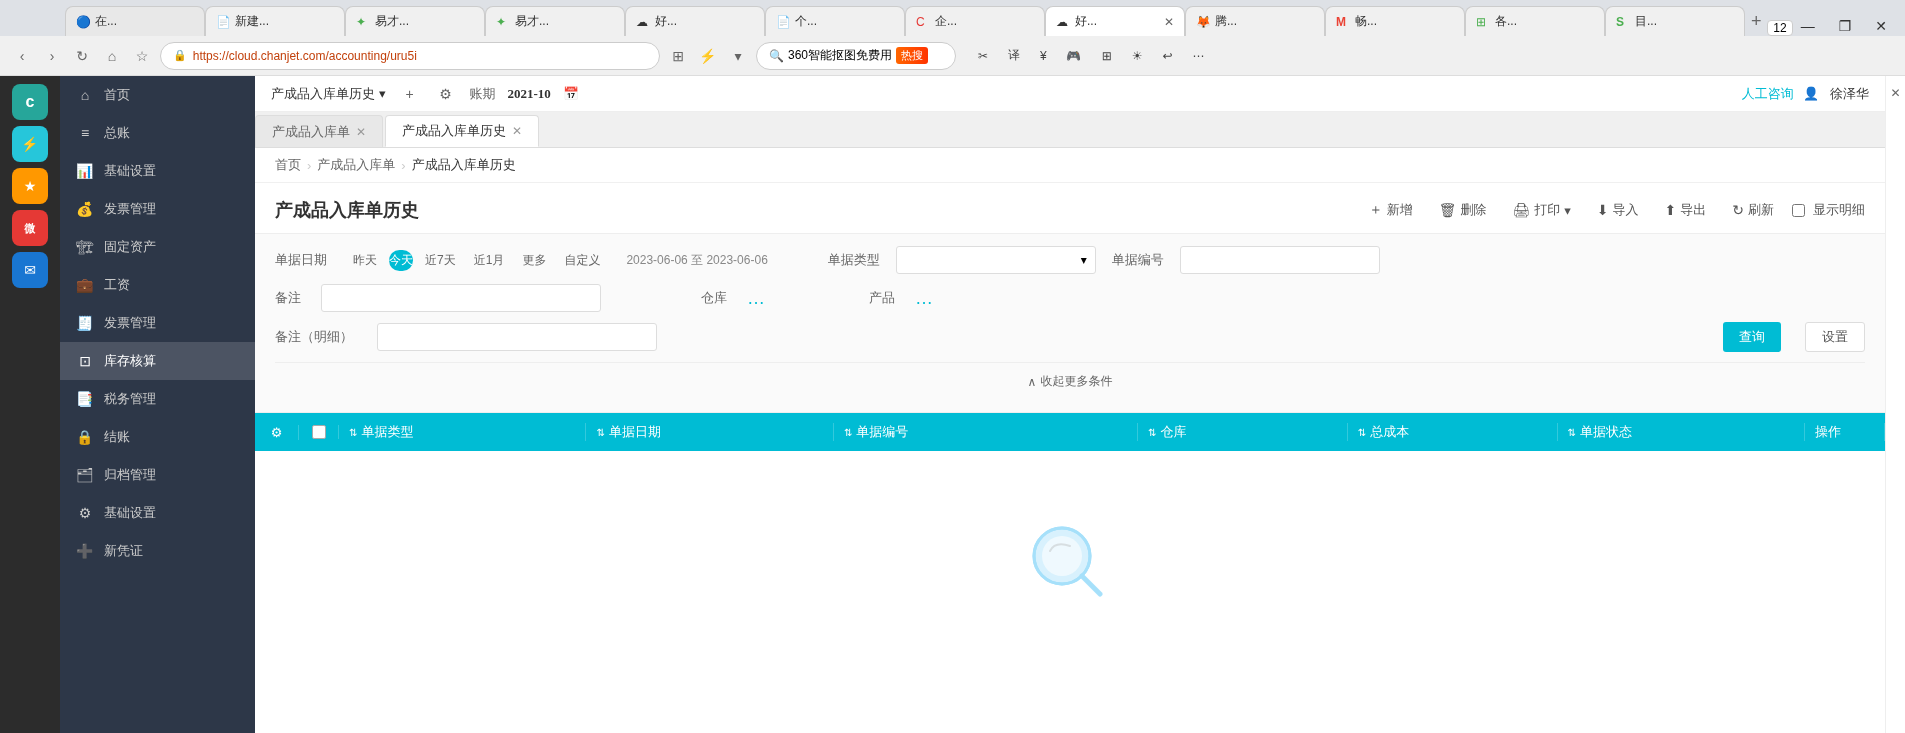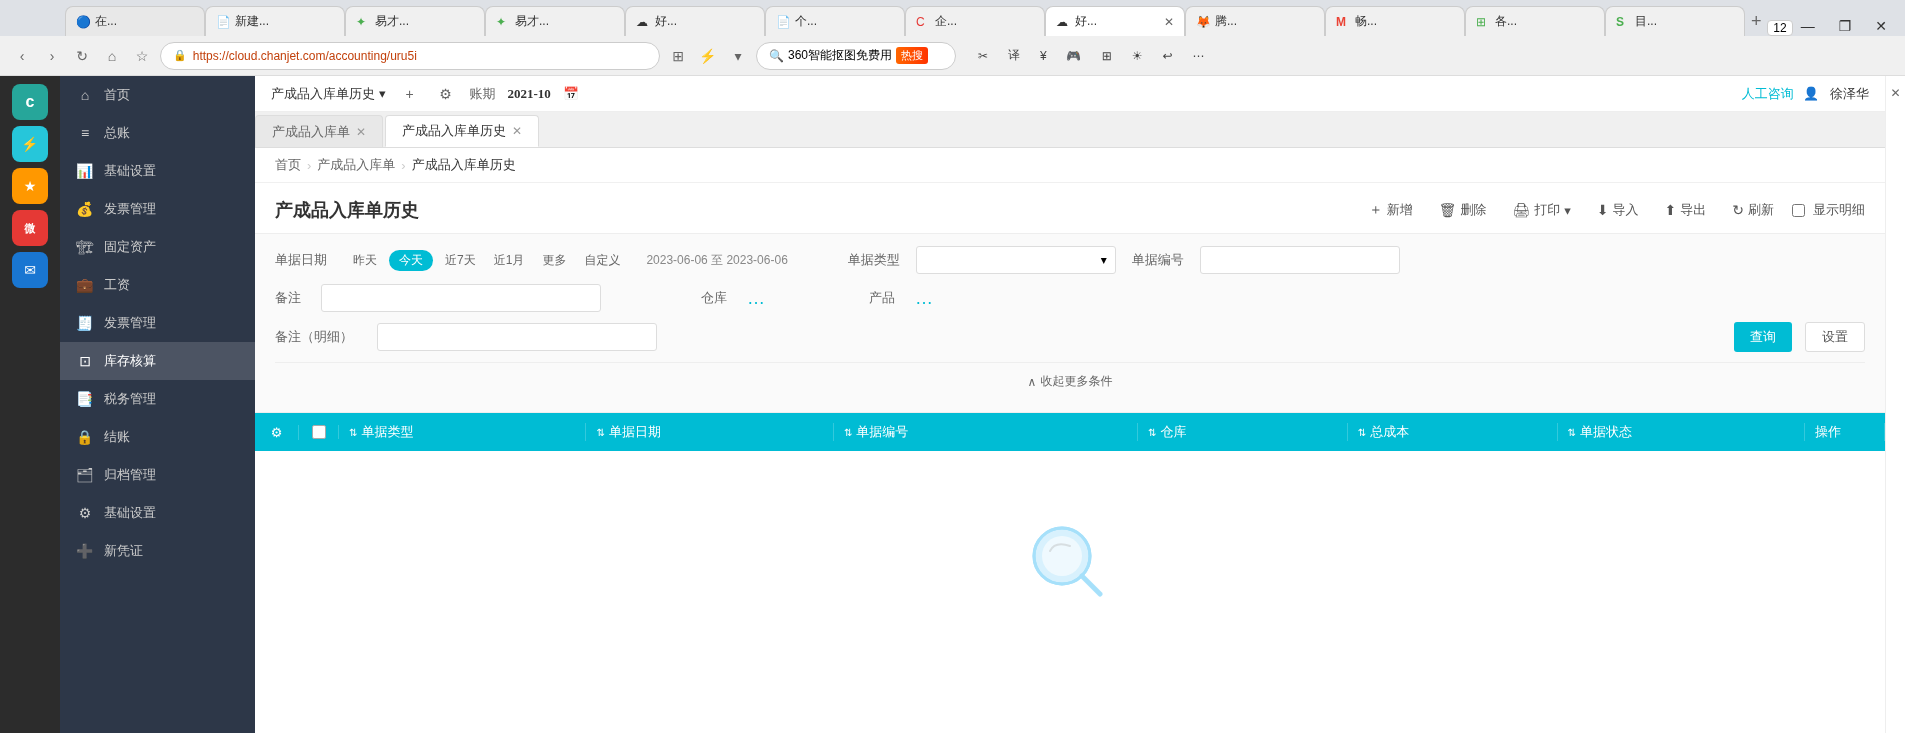--- a/index.html
+++ b/index.html
@@ -64,21 +64,21 @@
     .action-btn { display: flex; align-items: center; gap: 4px; font-size: 13px; color: #555; cursor: pointer; padding: 4px 8px; }
     .action-btn .btn-icon { font-size: 14px; }
     .show-col-btn { display: flex; align-items: center; gap: 4px; font-size: 13px; color: #555; cursor: pointer; }
 
     
     .filter-area { padding: 12px 20px; background: #fafafa; border-bottom: 1px solid #eee; }
     .filter-row { display: flex; align-items: center; gap: 20px; margin-bottom: 10px; }
     .filter-label { font-size: 13px; color: #666; white-space: nowrap; }
     .date-shortcuts { display: flex; align-items: center; gap: 6px; }
     .date-btn { font-size: 12px; color: #666; cursor: pointer; padding: 2px 6px; border-radius: 3px; }
-    .date-btn.active { background: #00bcd4; color: #fff; border-radius: 12px; padding: 2px 10px; }
+    .date-btn.active { background: #00bcd4; color: #fff; border-radius: 12px; padding: 2px 0; }
     .date-range { font-size: 12px; color: #888; }
     .filter-select { min-width: 180px; height: 28px; border: 1px solid #ddd; border-radius: 3px; padding: 0 8px; font-size: 12px; display: flex; align-items: center; justify-content: space-between; cursor: pointer; background: #fff; }
     .filter-input { min-width: 180px; height: 28px; border: 1px solid #ddd; border-radius: 3px; padding: 0 8px; font-size: 12px; background: #fff; }
     .dots-btn { font-size: 18px; color: #00bcd4; cursor: pointer; padding: 0 4px; }
     .collapse-btn { display: flex; align-items: center; gap: 4px; font-size: 12px; color: #666; cursor: pointer; padding: 4px 12px; }
     .collapse-row { display: flex; justify-content: center; padding: 6px 0; border-top: 1px solid #eee; }
 
     
     .table-area { padding: 0; }
     .table-header { height: 38px; background: #00bcd4; display: flex; align-items: center; }
@@ -399,21 +399,21 @@
             </span>
             <span style="margin-left:80px;display:flex;align-items:center;gap:16px">
               <span class="filter-label">产品</span>
               <span class="dots-btn">…</span>
             </span>
           </div>
 
           <div class="filter-row">
             <span class="filter-label">备注（明细）</span>
             <input type="text" class="filter-input" style="width: 280px; margin-left: 4px;">
-            <span style="margin-left:auto;display:flex;gap:13px">
+            <span style="margin-left:auto;display:flex;gap:24px">
               <button class="query-btn">查询</button>
               <button class="settings-btn">设置</button>
             </span>
           </div>
 
           <div class="collapse-row">
             <div class="collapse-btn">
               <span>∧</span>
               <span>收起更多条件</span>
             </div>

